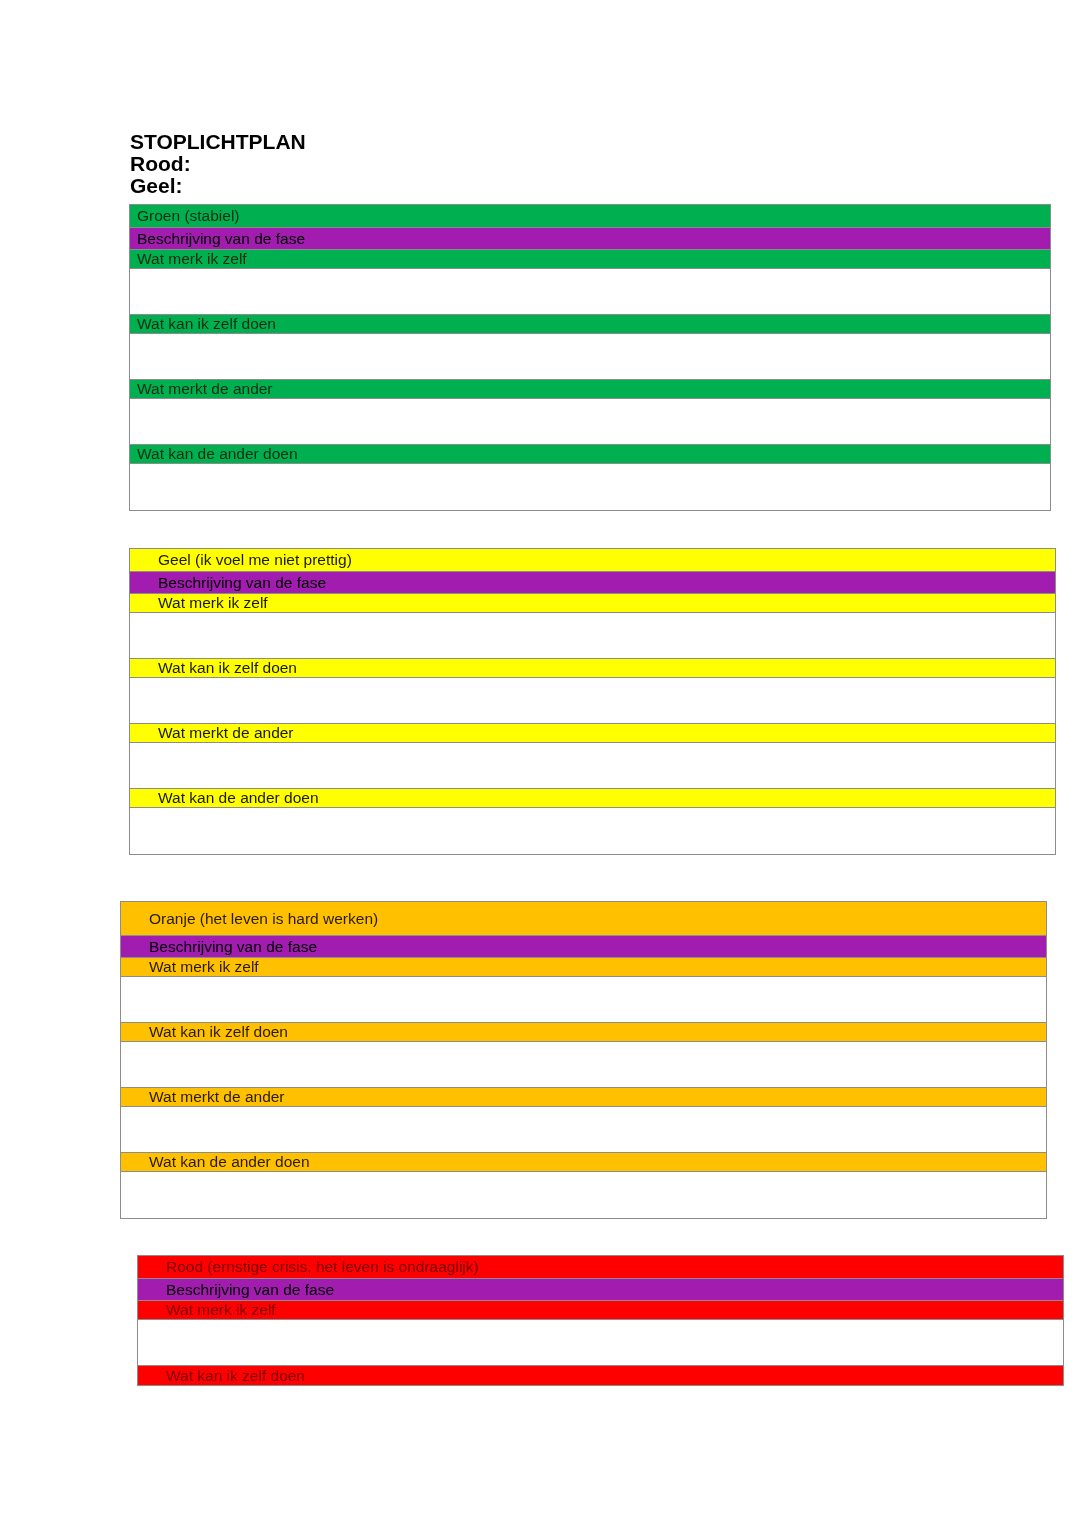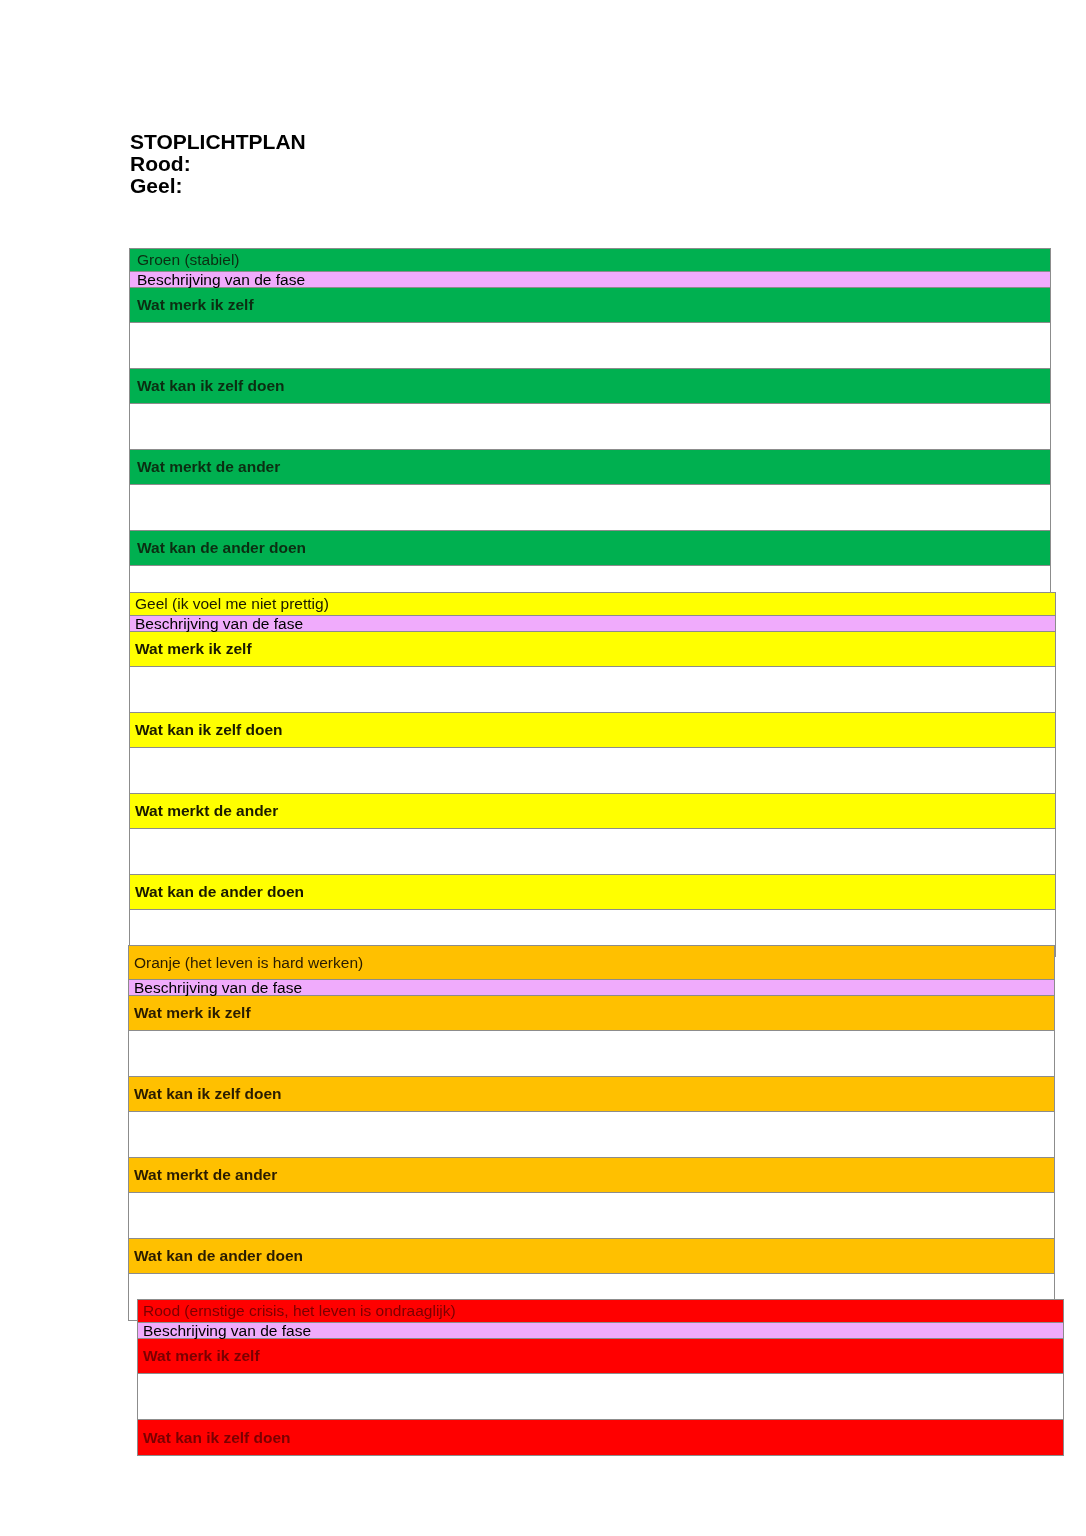--- a/index.html
+++ b/index.html
@@ -1,33 +1,33 @@
 <!DOCTYPE html>
 <html><head>
 <meta charset="utf-8">
 <style>
   html, body { margin: 0; padding: 0; background: #ffffff; }
   body { width: 1086px; height: 1536px; position: relative; overflow: hidden;
          font-family: "Liberation Sans", "DejaVu Sans", sans-serif; color: #000; }
   .header { position: absolute; left: 130px; top: 131px; }
   .header div { font-weight: bold; font-size: 21px; line-height: 22px; height: 22px; }
-  .plan { position: absolute; border: 1px solid #8c8c8c; box-sizing: border-box; margin-top: 44px; }
+  .plan { position: absolute; border: 1px solid #8c8c8c; box-sizing: border-box; }
   .row { box-sizing: border-box; border-bottom: 1px solid #8c8c8c; font-size: 15.5px;
          padding-left: 7px; display: flex; align-items: center; white-space: nowrap; }
   .row:last-child { border-bottom: none; }
-  .hdr { height: 35px; font-weight: bold; }
+  .hdr { height: 19px; }
   .title { height: 23px; }
-  .desc { height: 16px; background: #f0abfc; }
+  .desc { height: 22px; background: #a21caf; }
   .blank { height: 46px; background: #fff; }
   .green .hdr, .green .title { background: #00b050; color: #0b2e12; }
   .yellow .hdr, .yellow .title { background: #ffff00; color: #1a1a00; }
   .orange .hdr, .orange .title { background: #ffc000; color: #2a1c00; }
   .red .hdr, .red .title { background: #ff0000; color: #7a0000; }
   .orange .title { height: 34px; }
-  .yellow .row, .orange .row, .red .row { padding-left: 5px; }
+  .yellow .row, .orange .row, .red .row { padding-left: 28px; }
 </style>
 </head>
 <body>
 
 <div class="header">
   <div>STOPLICHTPLAN</div>
   <div>Rood:</div>
   <div>Geel:</div>
 </div>
 
@@ -50,21 +50,21 @@
   <div class="row hdr">Wat merk ik zelf</div>
   <div class="row blank"></div>
   <div class="row hdr">Wat kan ik zelf doen</div>
   <div class="row blank"></div>
   <div class="row hdr">Wat merkt de ander</div>
   <div class="row blank"></div>
   <div class="row hdr">Wat kan de ander doen</div>
   <div class="row blank"></div>
 </div>
 
-<div class="plan orange" style="left:128px; top:901px; width:927px;">
+<div class="plan orange" style="left:120px; top:901px; width:927px;">
   <div class="row title">Oranje (het leven is hard werken)</div>
   <div class="row desc">Beschrijving van de fase</div>
   <div class="row hdr">Wat merk ik zelf</div>
   <div class="row blank"></div>
   <div class="row hdr">Wat kan ik zelf doen</div>
   <div class="row blank"></div>
   <div class="row hdr">Wat merkt de ander</div>
   <div class="row blank"></div>
   <div class="row hdr">Wat kan de ander doen</div>
   <div class="row blank"></div>

